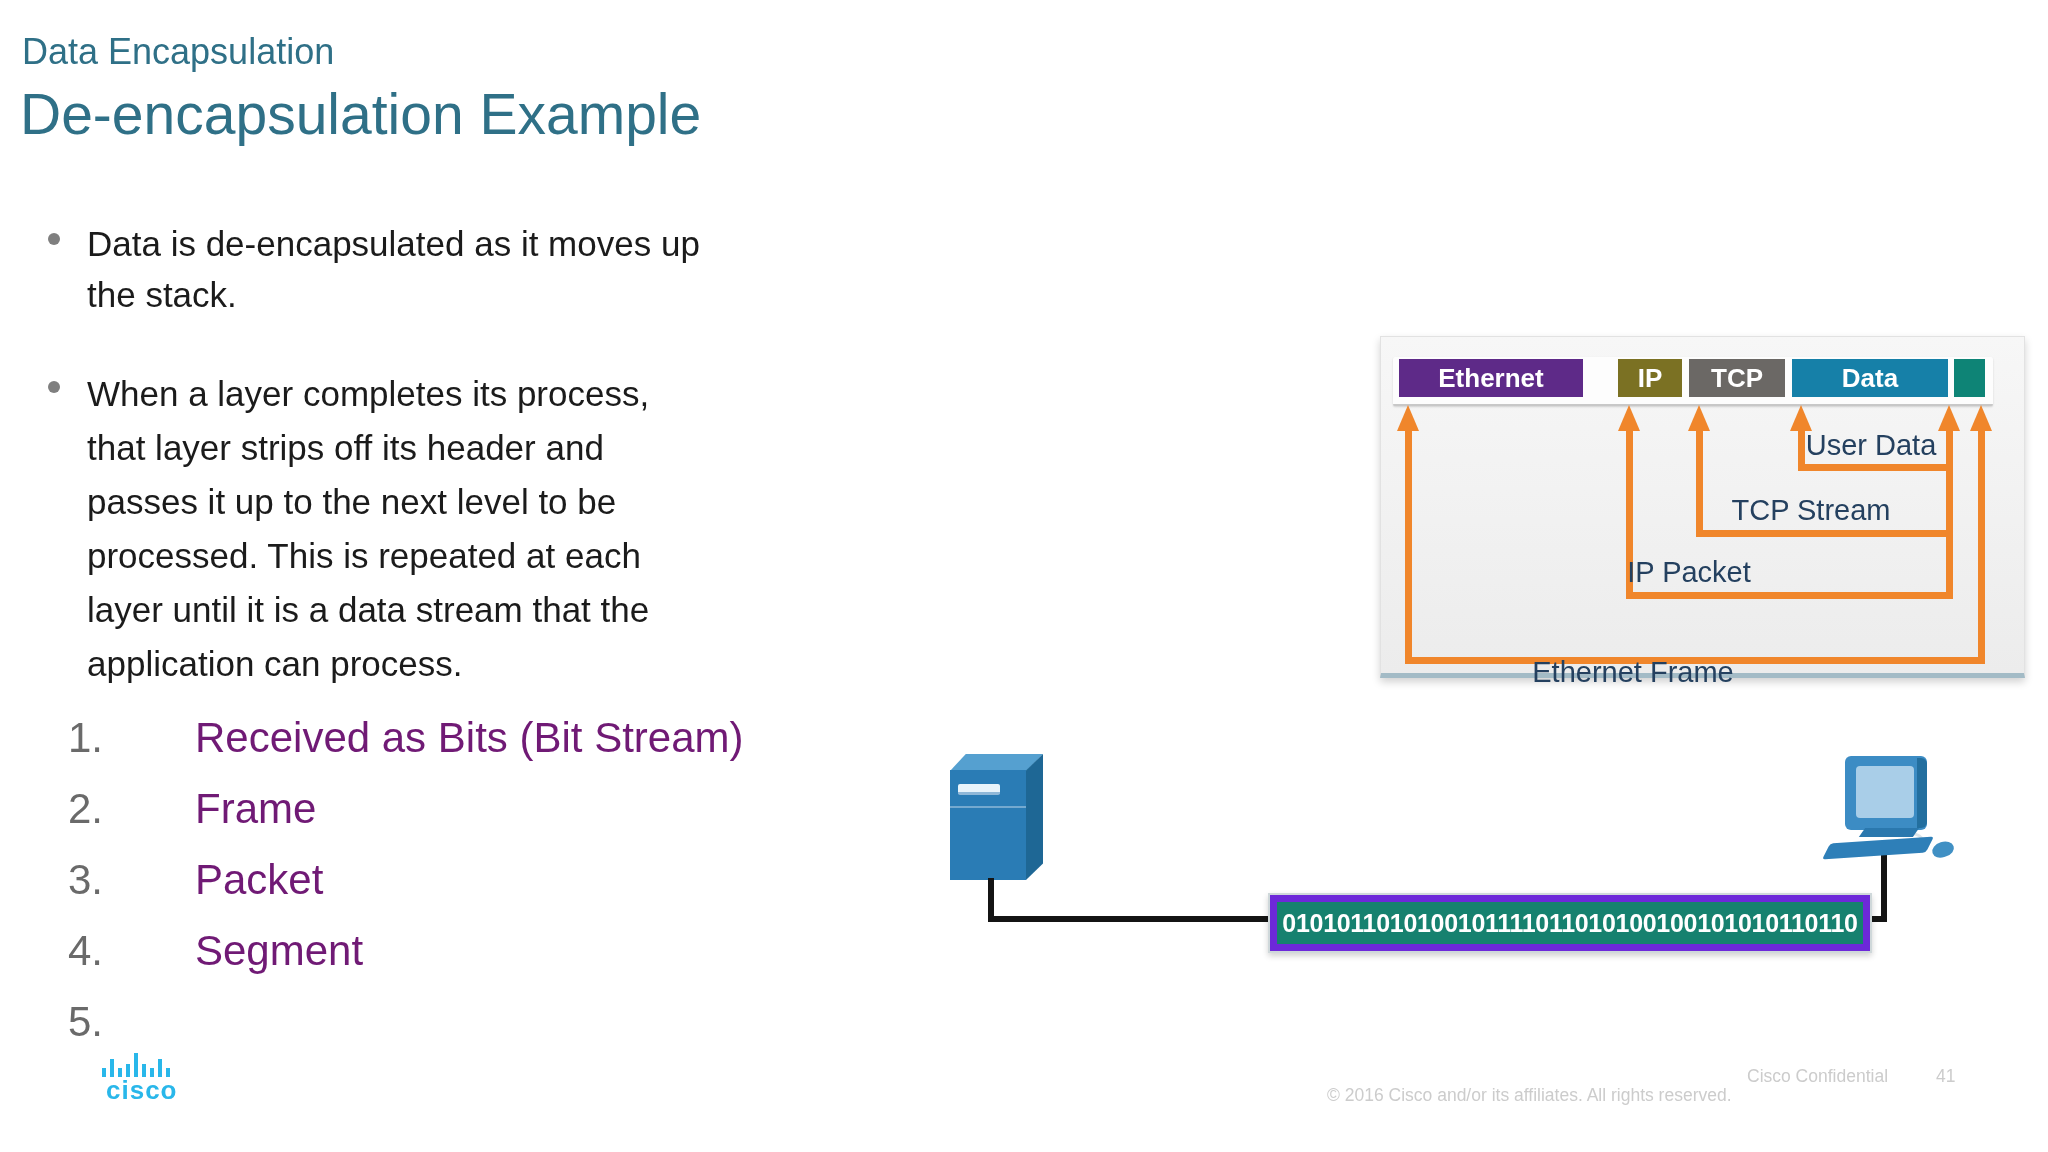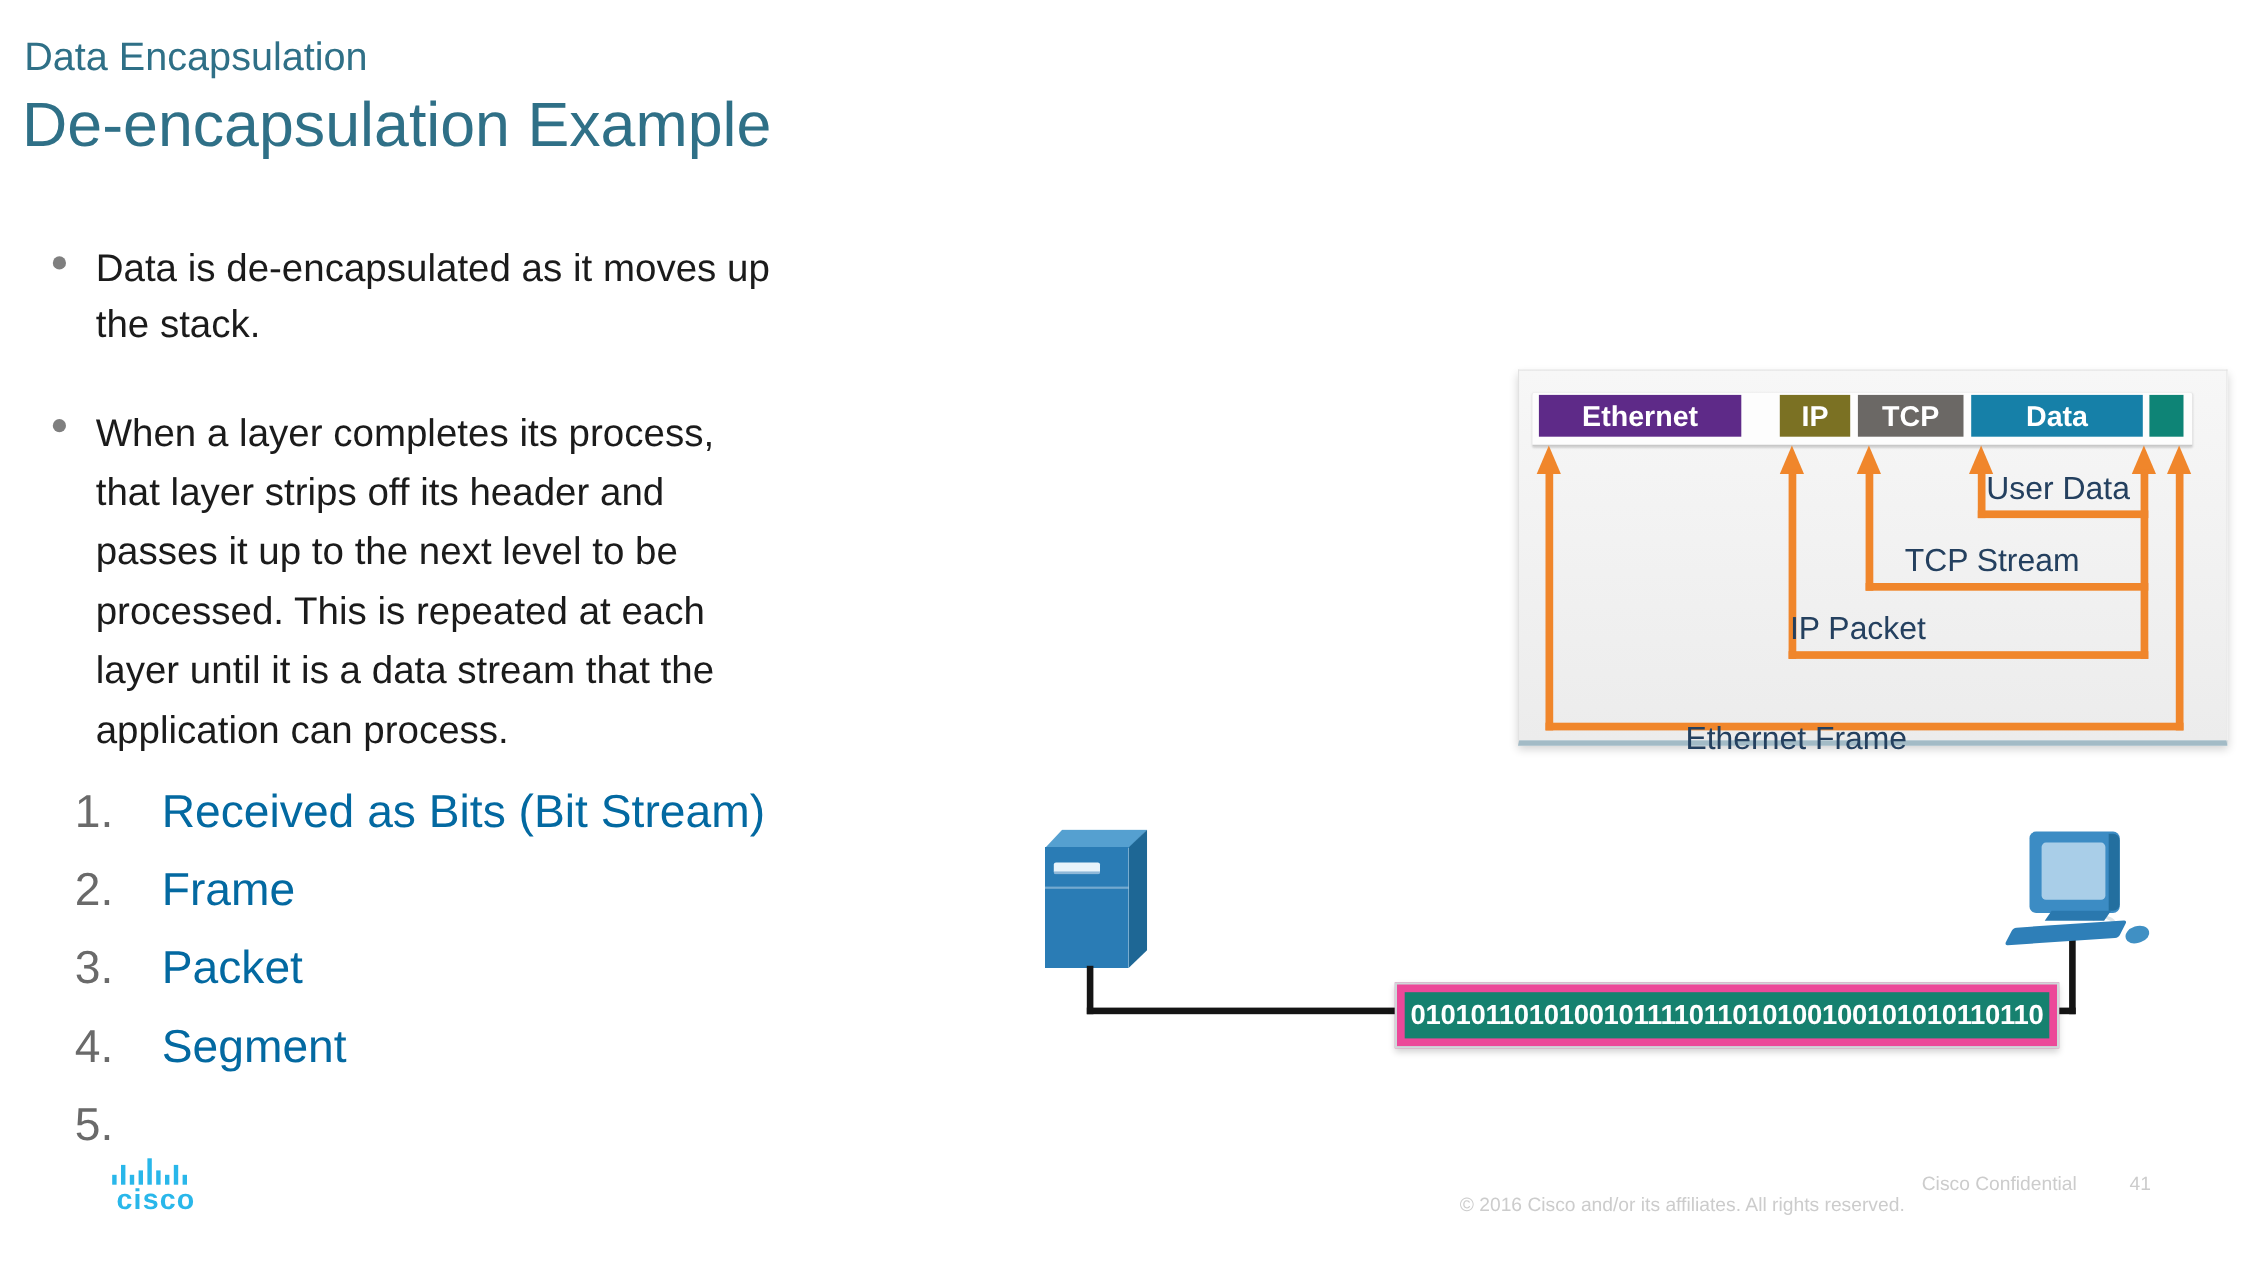--- a/index.html
+++ b/index.html
@@ -16,21 +16,21 @@
   .dot1 { left: 48px; top: 233px; }
   .dot2 { left: 48px; top: 381px; }
   .bullet-text { left: 87px; color: #1b1b1b; font-size: 35px; white-space: pre-line; }
   .b1 { top: 218px; line-height: 51px; }
   .b2 { top: 367px; line-height: 54px; }
 
   
   .numlist { left: 68px; top: 716px; }
   .numitem { display: flex; font-size: 42px; line-height: 44px; margin-bottom: 27px; }
   .numitem .num  { width: 79px; color: #6a6a6a; }
-  .numitem .txt  { color: #0369a1; }
+  .numitem .txt  { color: #701a75; margin-left: 48px; }
 
   
   .panel { left: 1380px; top: 336px; width: 645px; height: 342px;
            background: linear-gradient(#f7f7f7, #ececec);
            border: 1px solid #e2e2e2; border-bottom: 5px solid #a3bbc6;
            box-shadow: 0 4px 8px rgba(0,0,0,0.18); }
   .shelf { left: 12px; top: 20px; width: 600px; height: 49px; background: #fdfdfd;
            border-bottom: 2px solid #c8c8c8; border-radius: 2px;
            box-shadow: 0 1px 2px rgba(0,0,0,0.15); }
   .seg { top: 22px; height: 38px; line-height: 38px; text-align: center;
@@ -51,21 +51,21 @@
   .cable { background: #141414; }
   .srv-front { left: 950px; top: 770px; width: 76px; height: 110px; background: #2a7cb5; }
   .srv-top   { left: 950px; top: 754px; width: 93px; height: 17px; background: #55a0d0;
                clip-path: polygon(0 100%, 17% 0, 100% 0, 82% 100%); }
   .srv-side  { left: 1026px; top: 754px; width: 17px; height: 126px; background: #1e6795;
                clip-path: polygon(0 13%, 100% 0, 100% 87%, 0 100%); }
   .srv-slot  { left: 958px; top: 784px; width: 42px; height: 11px; background: #e8f4fb;
                border-bottom: 3px solid #8fb8d8; border-radius: 2px; }
   .srv-seam  { left: 950px; top: 806px; width: 76px; height: 2px; background: rgba(255,255,255,0.35); }
 
-  .bin-box   { left: 1268px; top: 893px; width: 604px; height: 60px; background: #ec4899;
+  .bin-box   { left: 1268px; top: 893px; width: 604px; height: 60px; background: #6d28d9;
                border: 2px solid #cfd8da; box-shadow: 0 3px 6px rgba(0,0,0,0.18); }
   .bin-inner { left: 7px; top: 7px; width: 586px; height: 42px; background: #16816f;
                color: #ffffff; font-size: 25px; font-weight: 700; letter-spacing: -0.3px;
                line-height: 42px; text-align: center; }
 
   .pc-monitor { left: 1845px; top: 756px; width: 82px; height: 74px; background: #3c8cc4;
                 border-radius: 6px; }
   .pc-edge    { left: 1917px; top: 758px; width: 10px; height: 70px; background: #236f9f;
                 border-radius: 0 6px 6px 0; }
   .pc-screen  { left: 1856px; top: 766px; width: 58px; height: 52px; background: #a9cee8;

